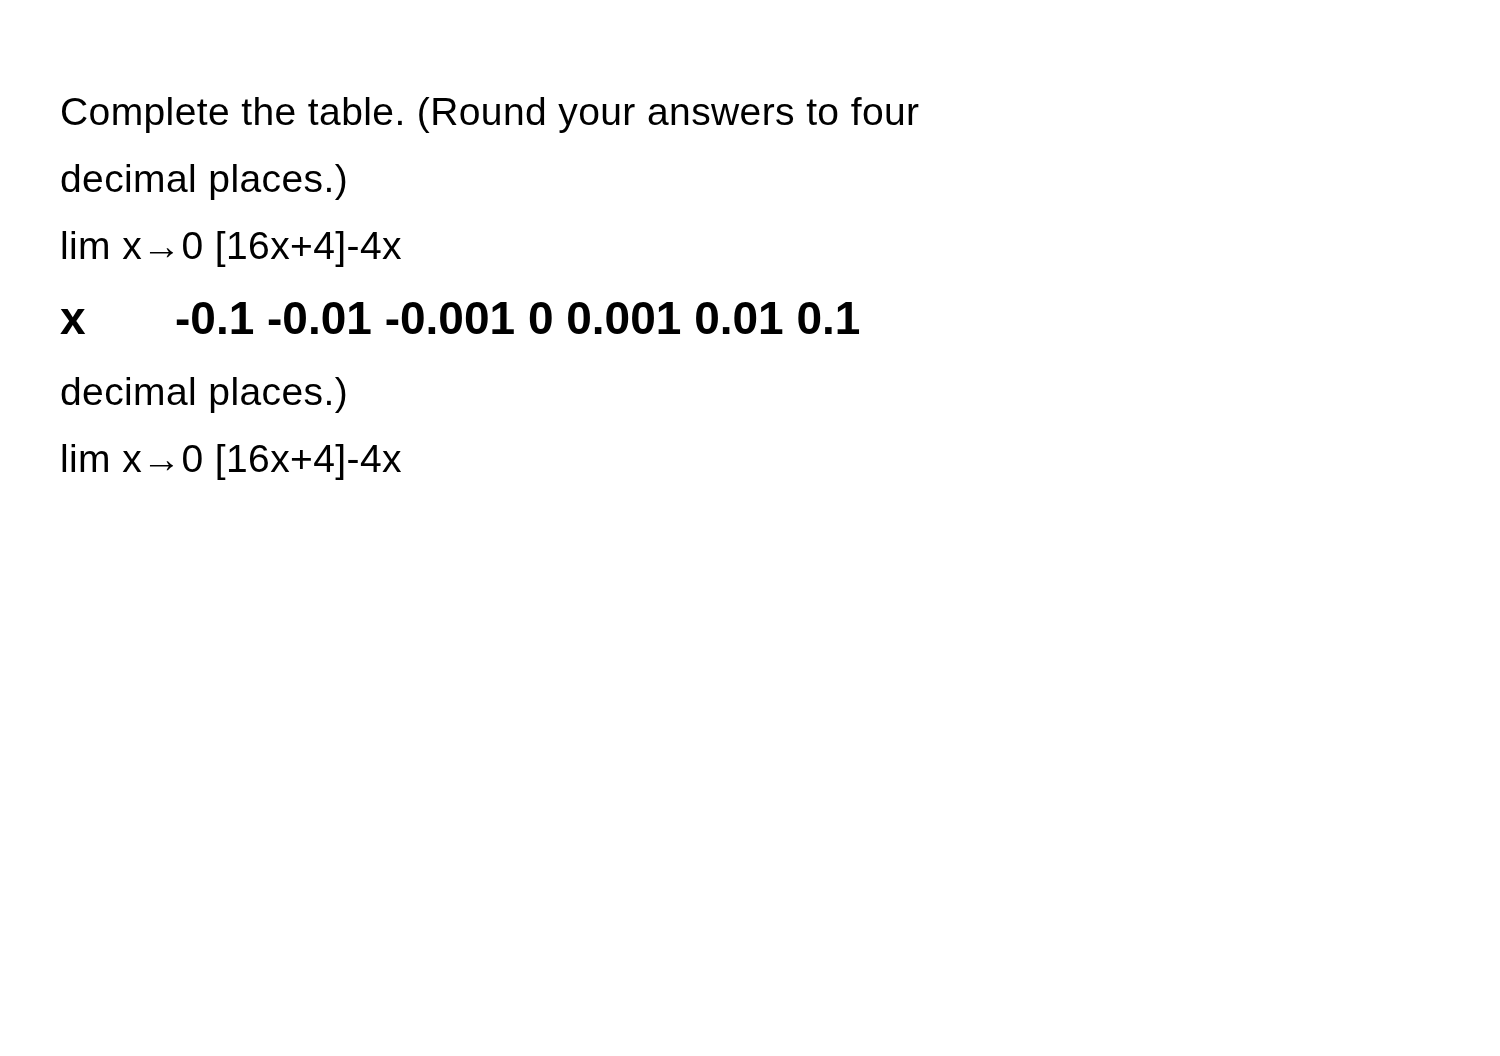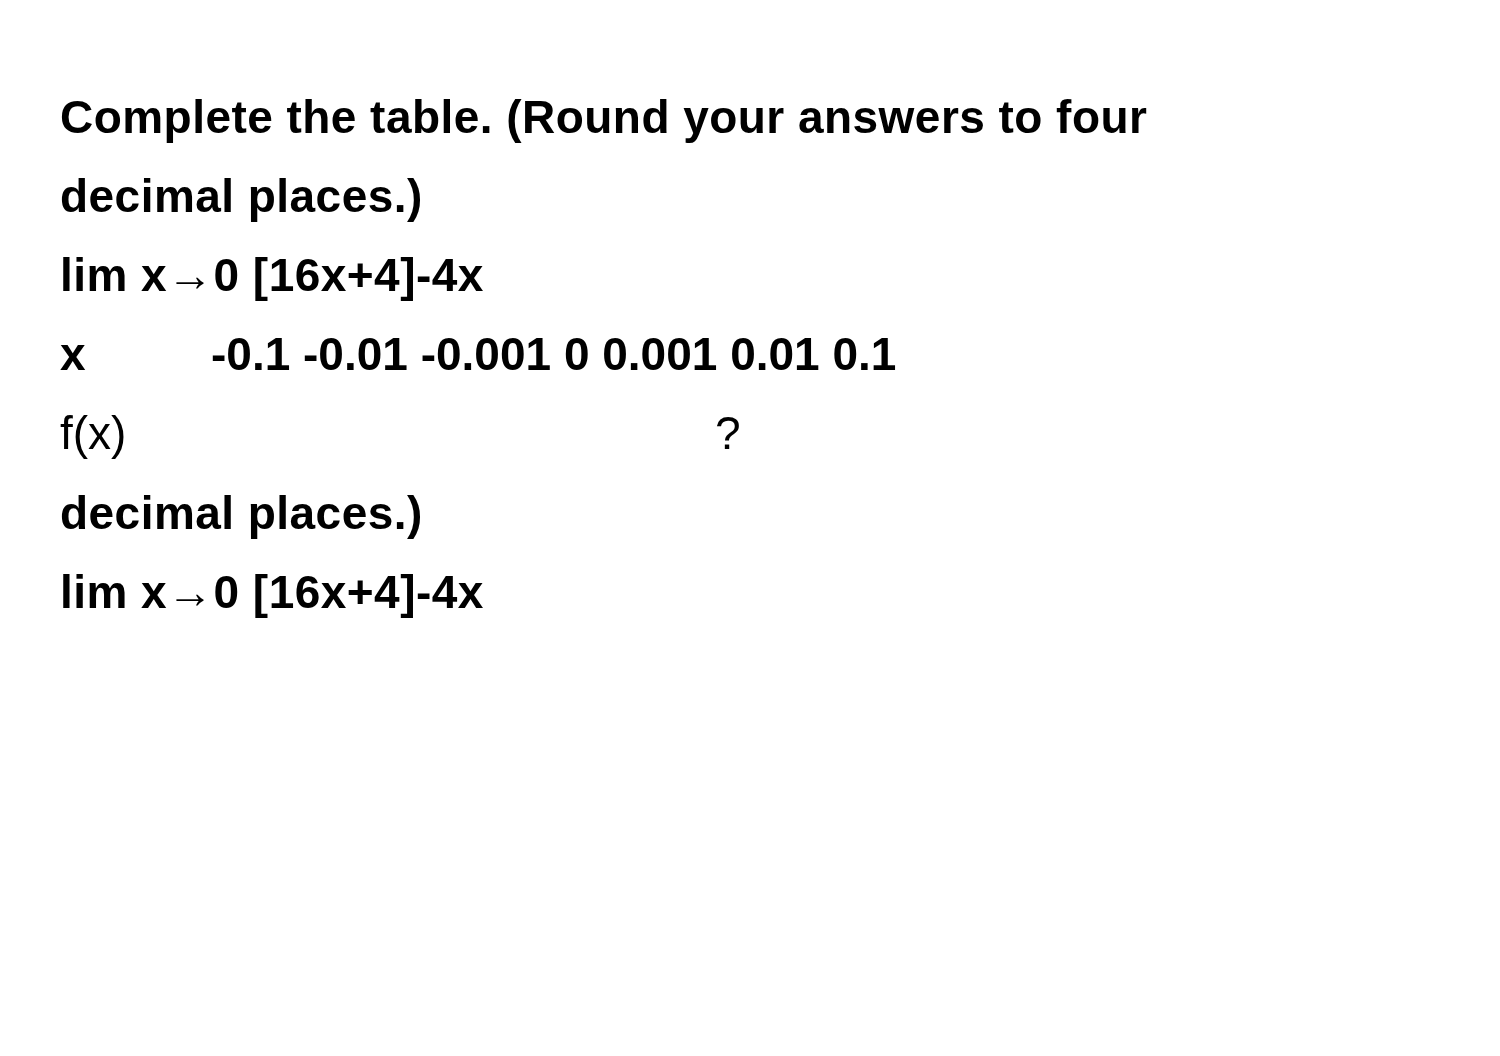--- a/index.html
+++ b/index.html
@@ -11,63 +11,58 @@
     width: 1500px;
     height: 1056px;
     background: #ffffff;
     font-family: -apple-system, BlinkMacSystemFont, "Segoe UI", Helvetica, Arial, sans-serif;
     color: #000000;
   }
   .page {
     padding: 78px 60px 60px 60px;
   }
   .line {
-    font-size: 46px;
+    font-size: 39px;
     line-height: 1.72;
-    font-weight: 700;
+    font-weight: 400;
     letter-spacing: 0.01em;
   }
   .bold {
     font-weight: 700;
   }
   .table-row {
     display: flex;
     align-items: baseline;
     font-size: 46px;
     line-height: 1.72;
   }
   .col-label {
     width: 115px;
     flex: 0 0 auto;
   }
   .col-values {
     flex: 1 1 auto;
-    margin-left: 36px;
   }
   .fx-qmark {
     margin-left: 540px;
   }
 </style>
 </head>
 <body>
 
 <div class="page">
 
   <div class="line">Complete the table. (Round your answers to four</div>
   <div class="line">decimal places.)</div>
 
   <div class="line">lim x→0 [16x+4]-4x</div>
 
   <div class="table-row bold">
     <span class="col-label">x</span>
     <span class="col-values">-0.1 -0.01 -0.001 0 0.001 0.01 0.1</span>
   </div>
 
-  <div class="table-row">
-    <span class="col-label">f(x)</span>
-    <span class="fx-qmark">?</span>
-  </div>
 
   <div class="line">decimal places.)</div>
 
   <div class="line">lim x→0 [16x+4]-4x</div>
 
 </div>
 
 </body></html>

